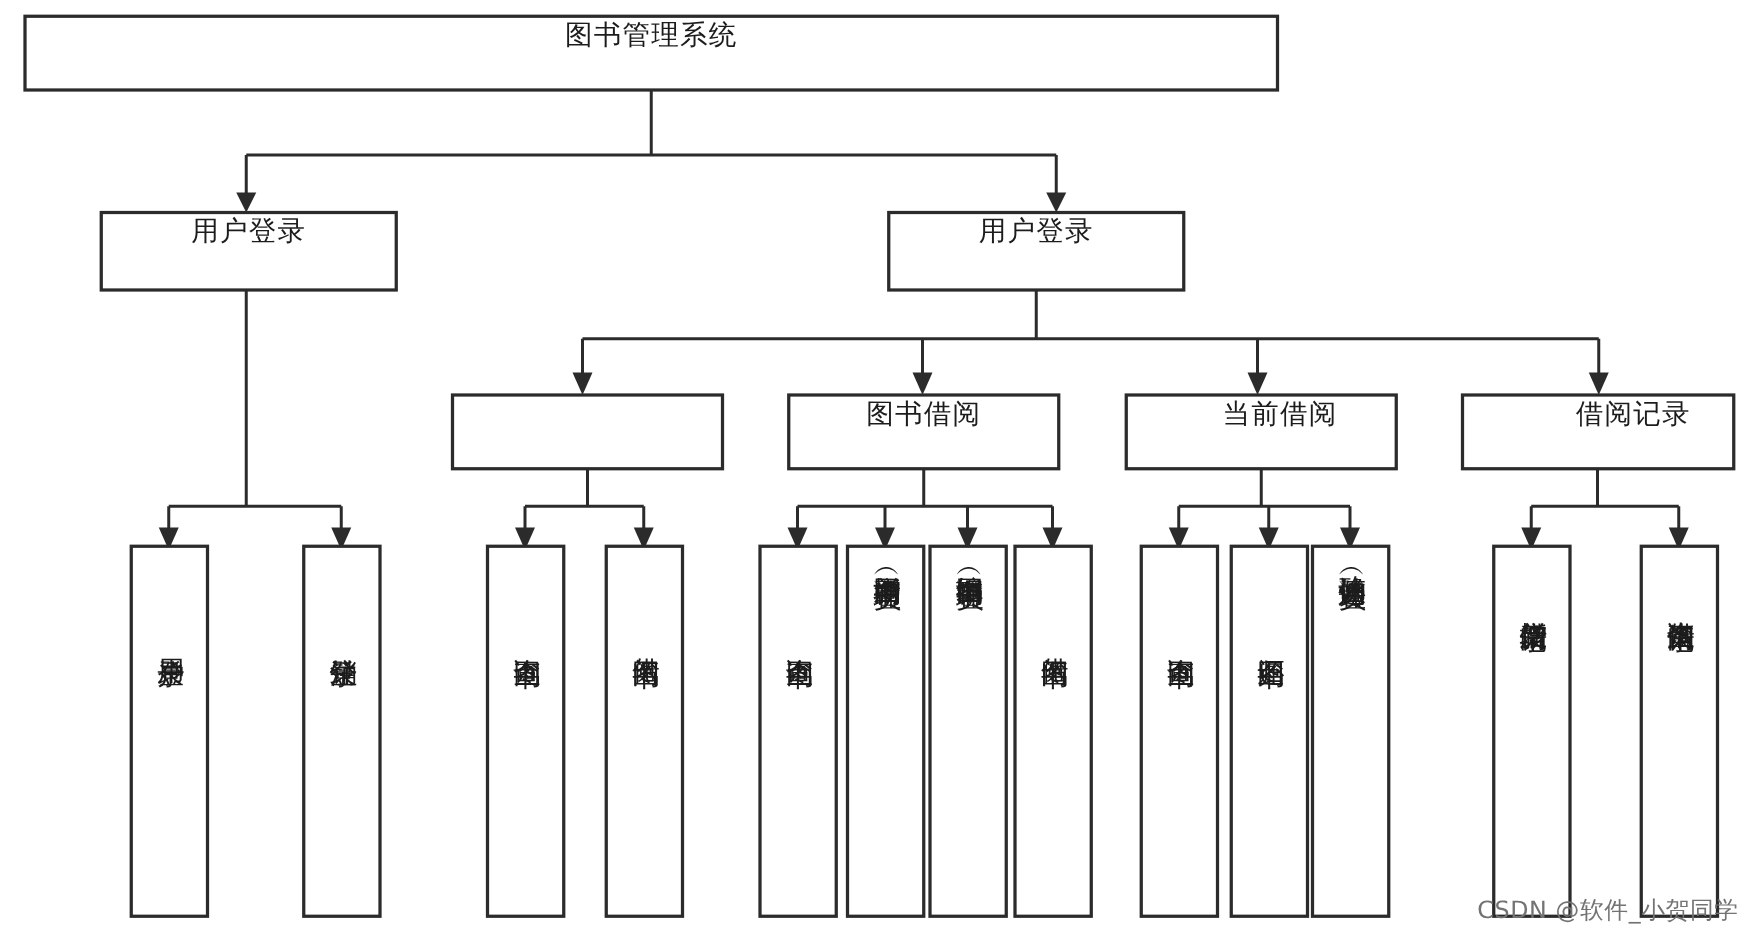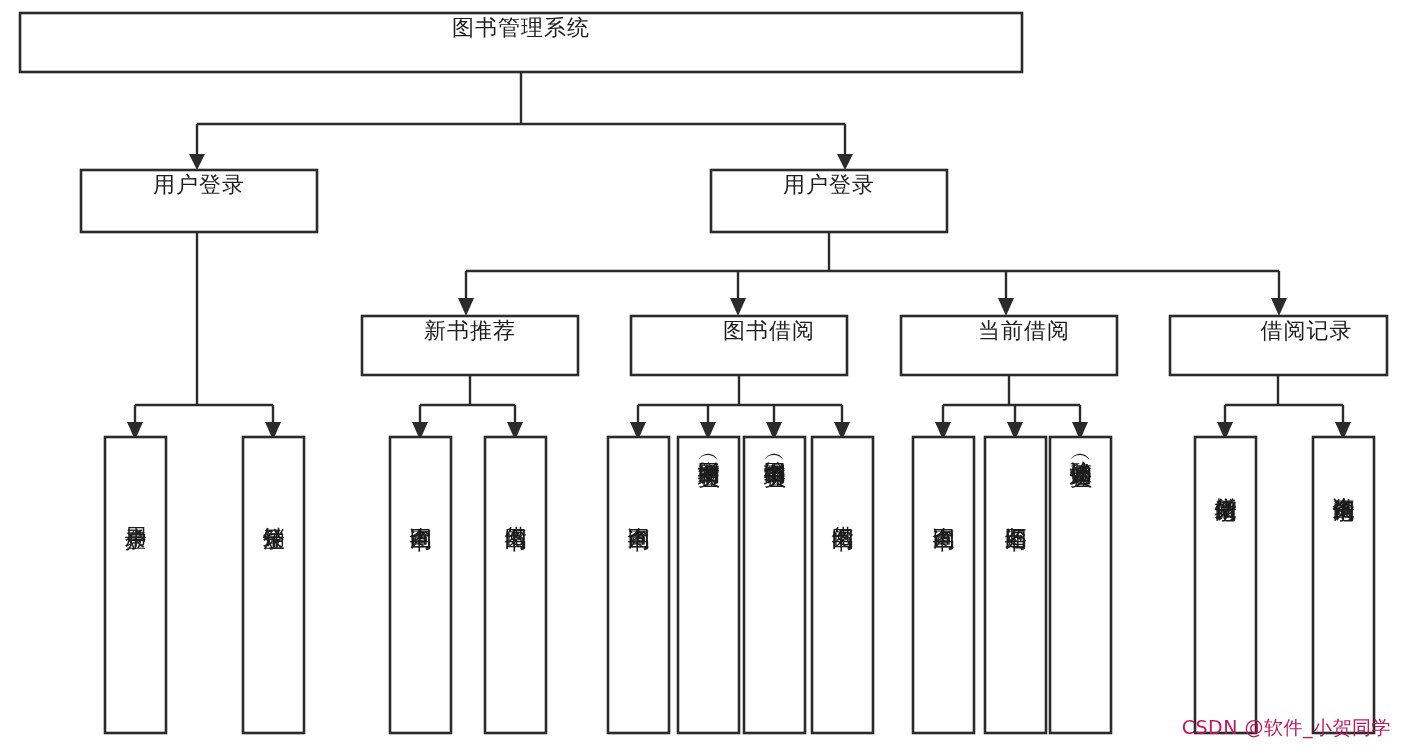--- a/index.html
+++ b/index.html
@@ -71,21 +71,21 @@
     color: #1c1c1c;
     letter-spacing: 1px;
     white-space: nowrap;
   }
   #watermark {
     position: absolute;
     right: 14px;
     bottom: 6px;
     font-family: "DejaVu Sans", "Liberation Sans", sans-serif;
     font-size: 19px;
-    color: #be185d;
+    color: #737373;
     letter-spacing: 0.5px;
     white-space: nowrap;
     pointer-events: none;
   }
 </style>
 </head>
 <body>
 
 <div id="diagram-root">
 
@@ -202,24 +202,21 @@
     <span class="hlabel-text">图书管理系统</span>
   </div>
 
   <div class="hlabel-wrap" style="left:81px; top:170px; width:236px; height:62px;">
     <span class="hlabel-text">用户登录</span>
   </div>
   <div class="hlabel-wrap" style="left:711px; top:170px; width:236px; height:62px;">
     <span class="hlabel-text">用户登录</span>
   </div>
 
-  <div class="hlabel-wrap" style="left:362px; top:316px; width:216px; height:59px;">
-    <span class="hlabel-text">新书推荐</span>
-  </div>
-  <div class="hlabel-wrap" style="left:631px; top:316px; width:216px; height:63px;padding-left:30px;">
+  <div class="hlabel-wrap" style="left:631px; top:316px; width:216px; height:63px;">
     <span class="hlabel-text">图书借阅</span>
   </div>
   <div class="hlabel-wrap" style="left:901px; top:316px; width:216px; height:59px;margin-left:15px;">
     <span class="hlabel-text">当前借阅</span>
   </div>
   <div class="hlabel-wrap" style="left:1170px; top:316px; width:217px; height:59px;padding-left:28px;">
     <span class="hlabel-text">借阅记录</span>
   </div>
 
   <div class="vlabel-wrap" style="left:105px; top:437px; width:61px; height:296px; padding-top:72px;">

